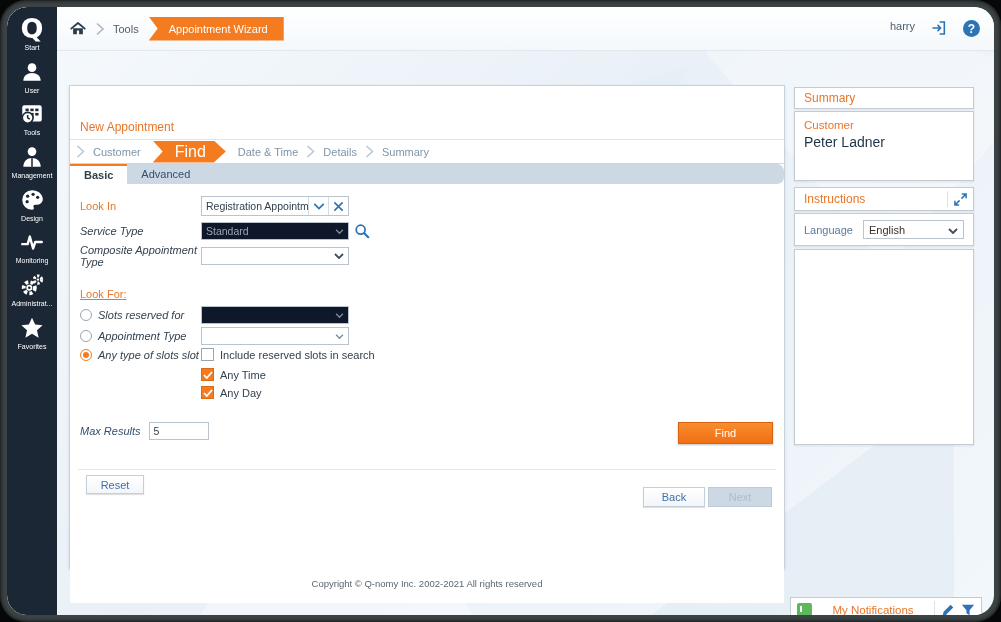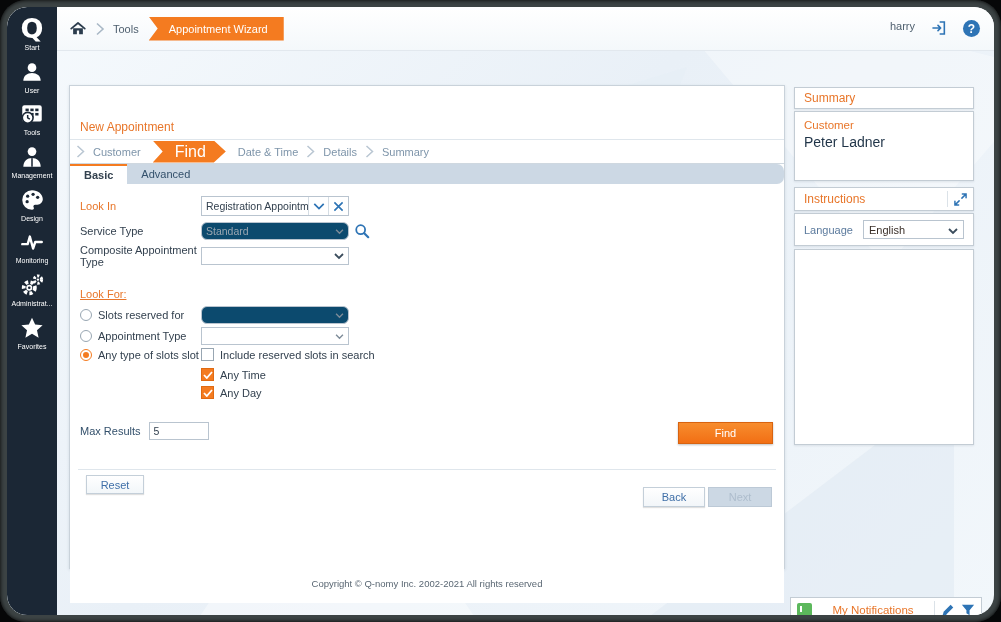--- a/index.html
+++ b/index.html
@@ -50,29 +50,29 @@
                  padding:0 20px 0 22px; margin:0 4px;
                  clip-path:polygon(0 0,calc(100% - 12px) 0,100% 50%,calc(100% - 12px) 100%,0 100%,10px 50%); }
 
   .tabbar { display:flex; align-items:flex-end; height:20px; background:#ccd8e4;border-radius:7px; }
   .tab { font-size:11px; padding:0 14px; height:20px; display:flex; align-items:center; cursor:pointer; color:#33506b; }
   .tab.active { background:#fff; border-top:2px solid #f47b20; color:#33414f; font-weight:bold; height:20px; }
 
   .form { position:relative; height:419px; background:#fff; font-size:11px; }
   .frow { position:absolute; left:10px; display:flex; align-items:center; }
   .flabel-o { color:#e8762a; width:121px; }
-  .flabel-d { color:#33414f; width:121px; }
+  .flabel-d { color:#33414f; width:121px;font-style:italic; }
   .ctrl { width:148px; height:18px; border:1px solid #b9c4cf; background:#fff; display:flex; align-items:center; }
 
   .combo-text { flex:1; padding:0 4px; color:#33414f; font-size:10.5px; white-space:nowrap; overflow:hidden; }
   .combo-btn { width:20px; height:100%; border-left:1px solid #d5dde4; display:flex; align-items:center; justify-content:center; cursor:pointer; }
 
   .sel { position:relative; }
   .sel .caret { position:absolute; right:4px; top:50%; transform:translateY(-50%); }
-  .sel.disabled { background:#0c4a6e;border-radius:6px; }
+  .sel.disabled { background:#0f172a; }
   .sel.disabled .combo-text { color:#9aa6b1; }
 
   .txt-input { width:148px; height:18px; border:1px solid #b9c4cf; padding:0 4px; font-size:10.5px; color:#33414f; font-family:"Liberation Sans",sans-serif; }
   .icon-btn { margin-left:5px; cursor:pointer; display:flex; align-items:center; }
 
   .lookfor { color:#e8762a; text-decoration:underline; }
 
   .radio { width:12px; height:12px; border:1px solid #98a6b2; border-radius:50%; margin-right:6px; background:#fff; position:relative; cursor:pointer; flex:none;}
   .radio.sel-on { border-color:#f47b20; }
   .radio.sel-on::after { content:""; position:absolute; inset:2px; border-radius:50%; background:#f47b20; }

